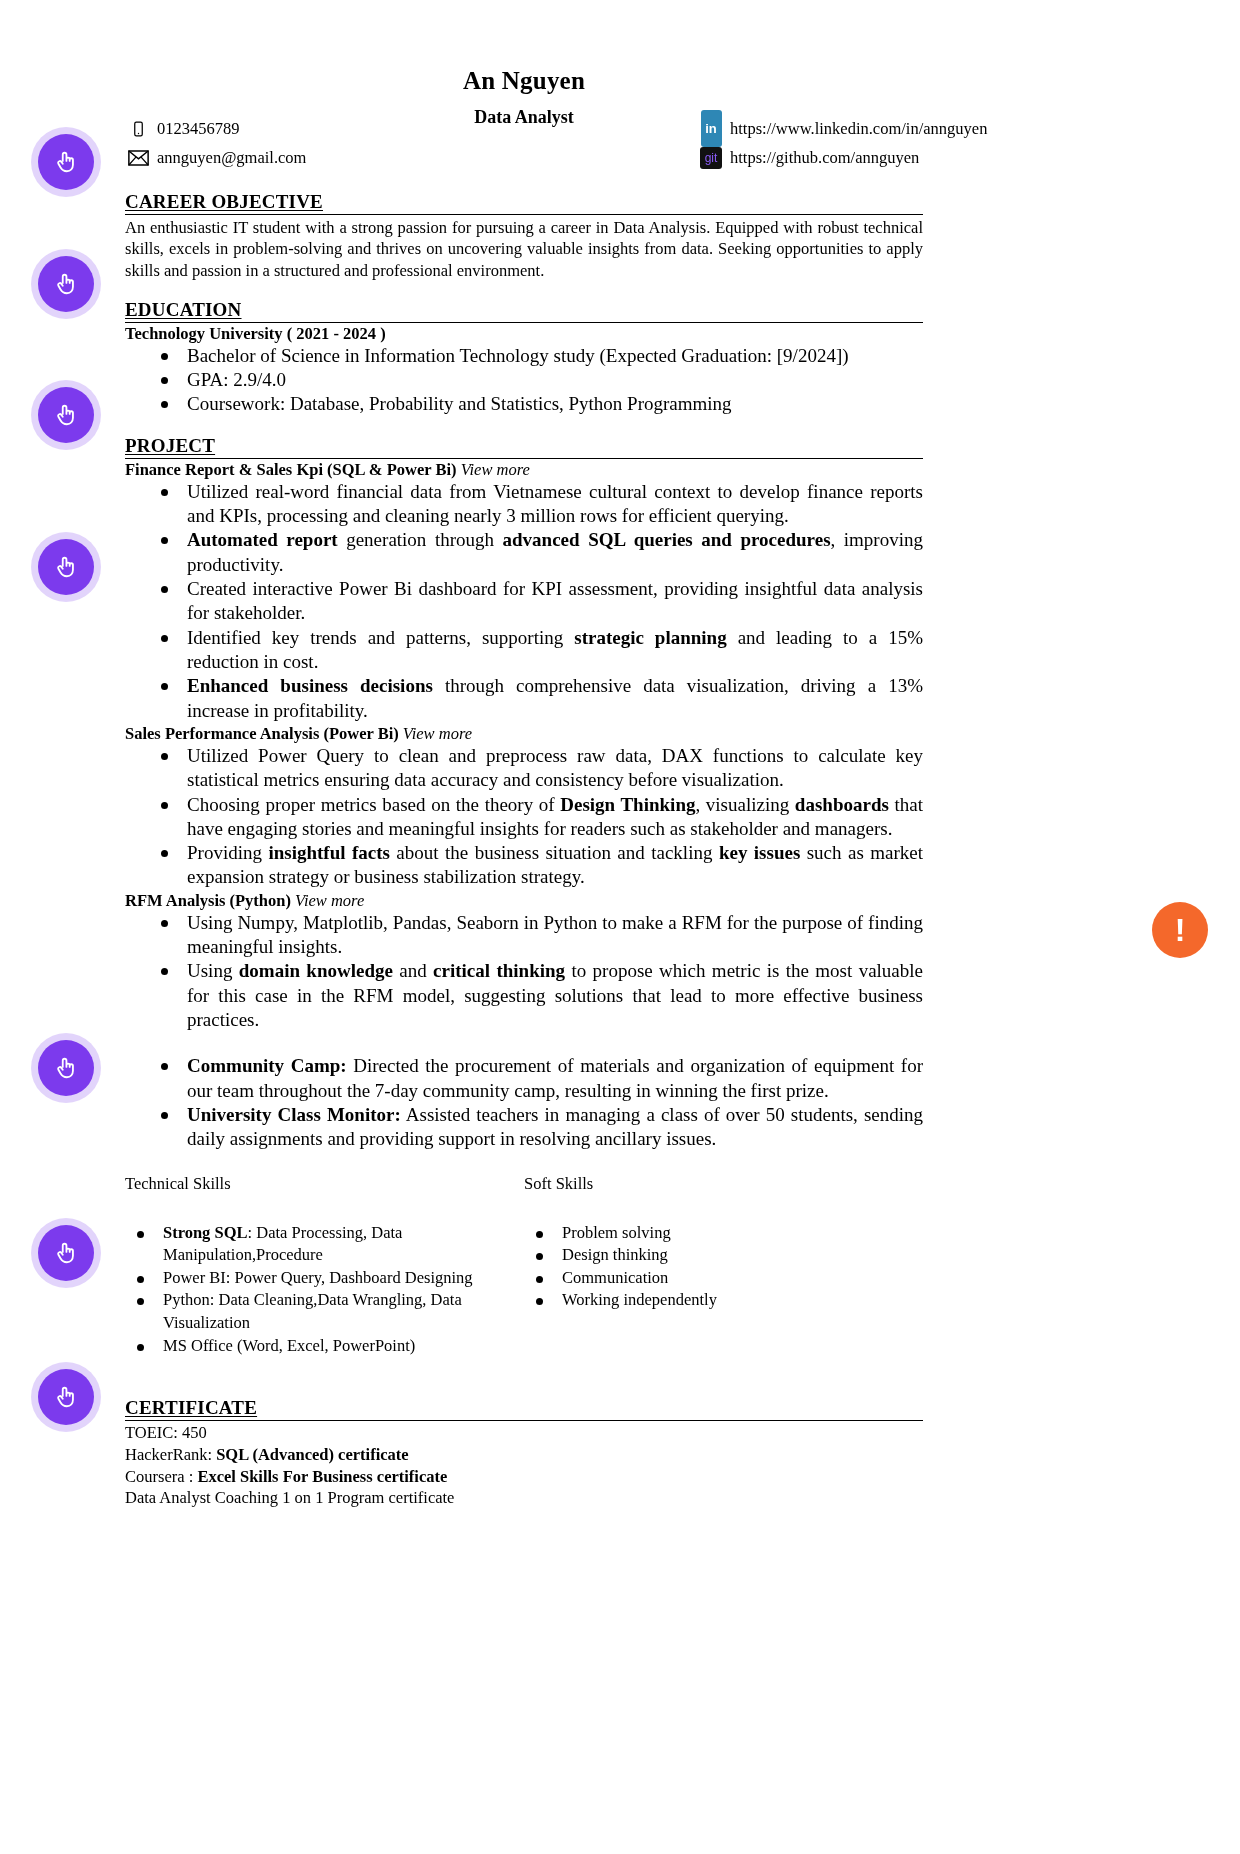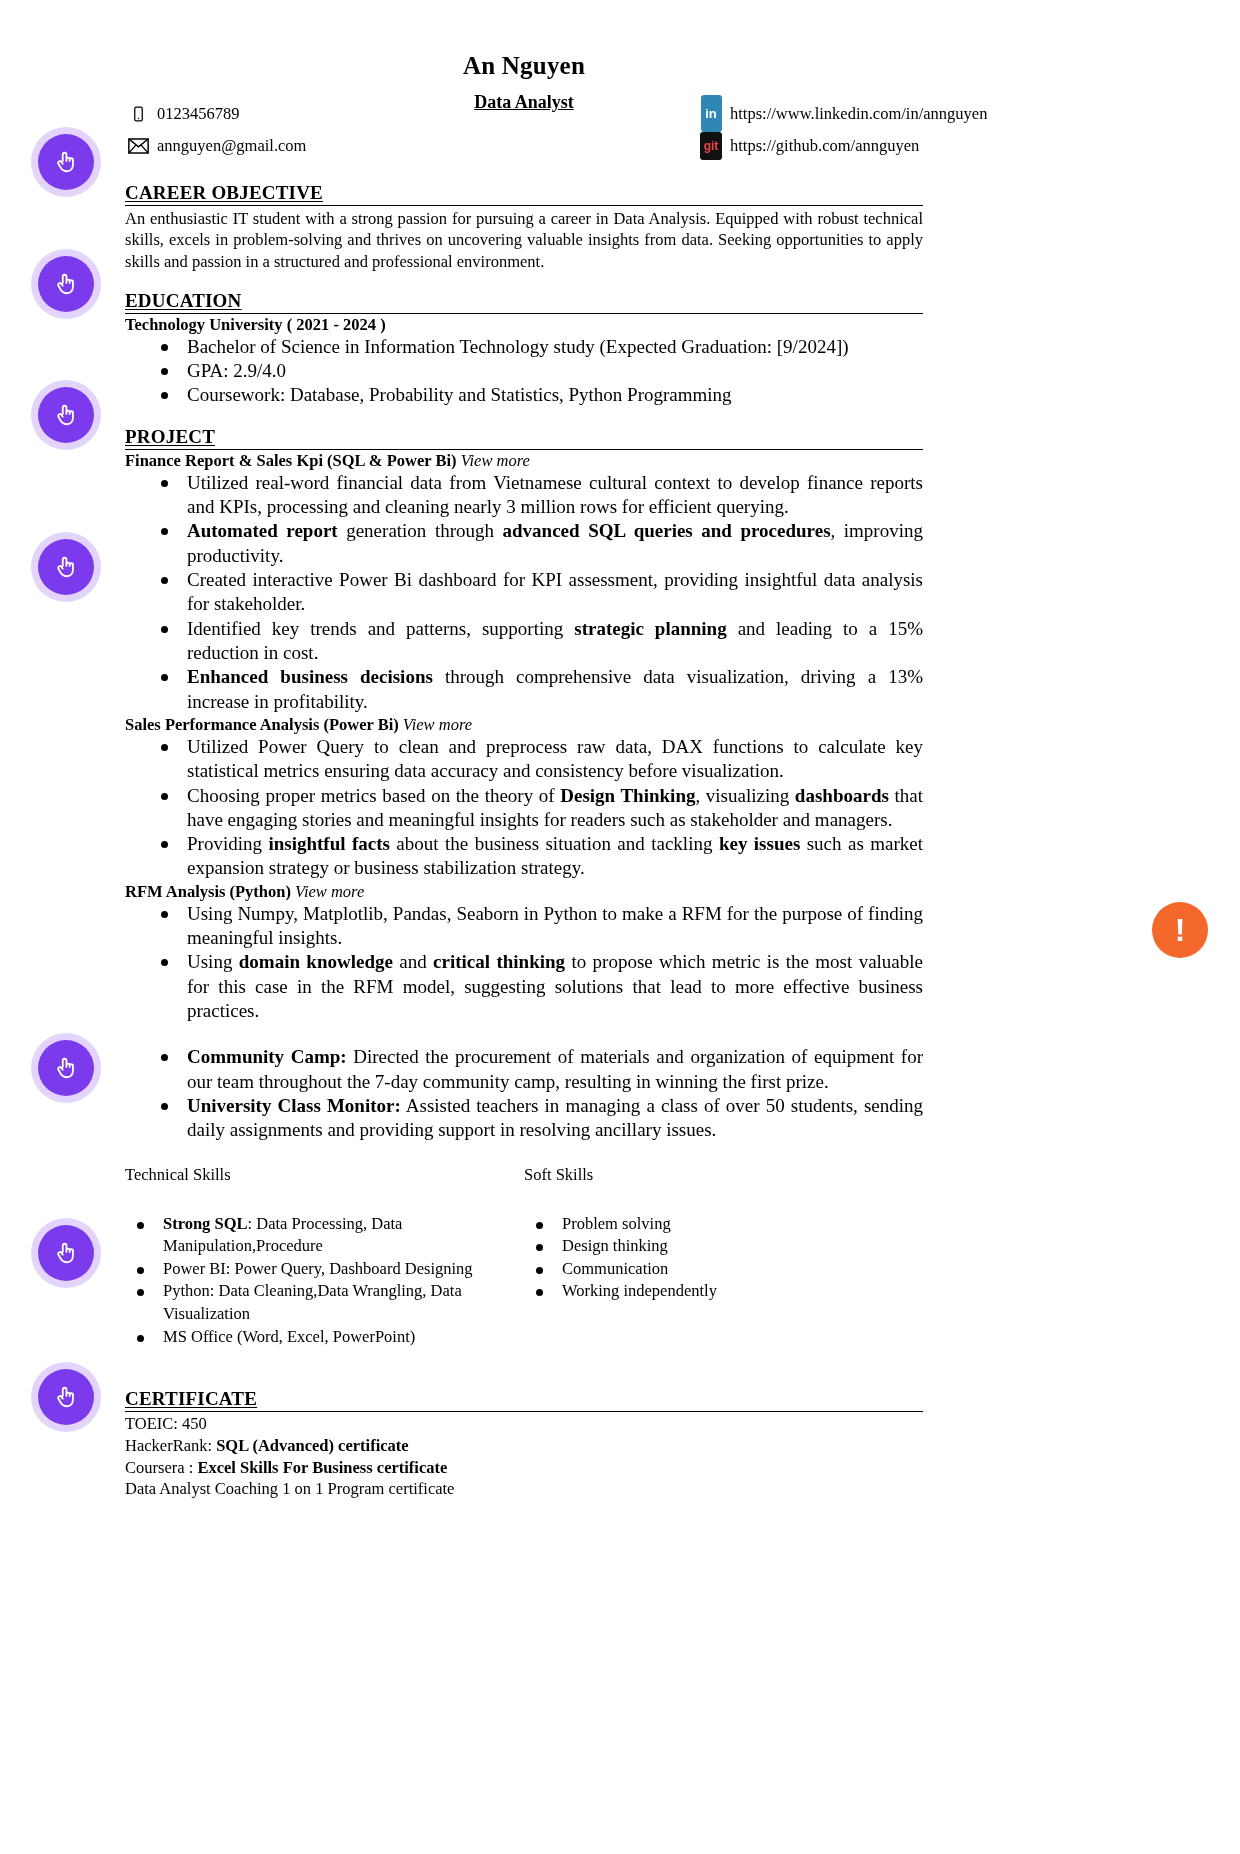--- a/index.html
+++ b/index.html
@@ -38,36 +38,35 @@
     display: flex; align-items: center; justify-content: center;
     font-family: "Liberation Sans", sans-serif;
     font-size: 32px; font-weight: bold; line-height: 1;
   }
 
   
   .sheet {
     position: absolute;
     left: 125px; top: 0;
     width: 798px;
-    padding-top: 52px;
+    padding-top: 67px;
   }
 
   .name {
     text-align: center;
     font-size: 25px;
     font-weight: bold;
     letter-spacing: .2px;
     margin: 0 0 12px 0;
   }
   .role {
     text-align: center;
     font-size: 18px;
     font-weight: bold;
     margin: 0 0 10px 0;
-    text-decoration: underline;
   }
 
   
   .contact {
     display: grid;
     grid-template-columns: 350px 1fr;
     row-gap: 0;
     margin-top: -28px;
     margin-bottom: 22px;
   }
@@ -81,24 +80,24 @@
 
   .ln-badge {
     width: 21px; height: 37px; border-radius: 3px;
     background: #2e87b5; color: #fff;
     font-family: "Liberation Sans", sans-serif;
     font-size: 13px; font-weight: bold;
     display:flex; align-items:center; justify-content:center;
     line-height:1;
   }
   .git-badge {
-    width: 22px; height: 28px; border-radius: 3px;
-    background: #111; color: #ef4444;
+    width: 22px; height: 22px; border-radius: 3px;
+    background: #111; color: #8b5cf6;
     font-family: "Liberation Sans", sans-serif;
-    font-size: 12px; font-weight: bold;
+    font-size: 12px; font-weight: normal;
     display:flex; align-items:center; justify-content:center;
     line-height:1;
   }
 
   
   .sec {
     margin-top: 18px;
   }
   .sec-head {
     position: relative;

